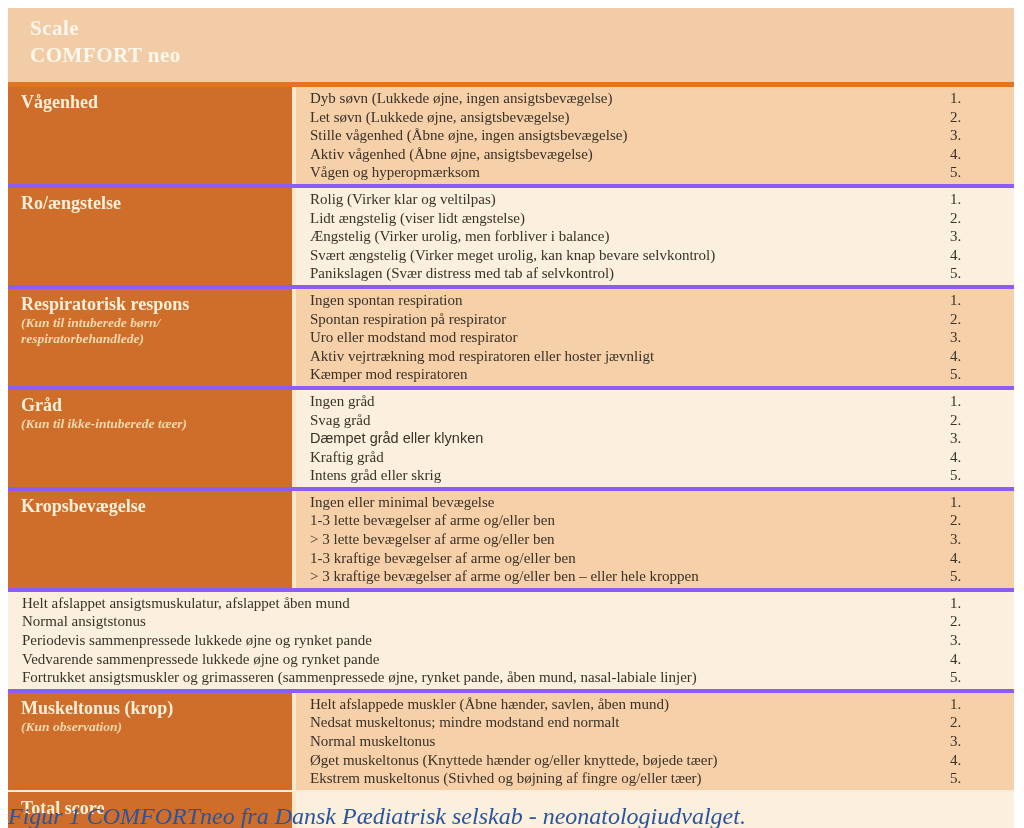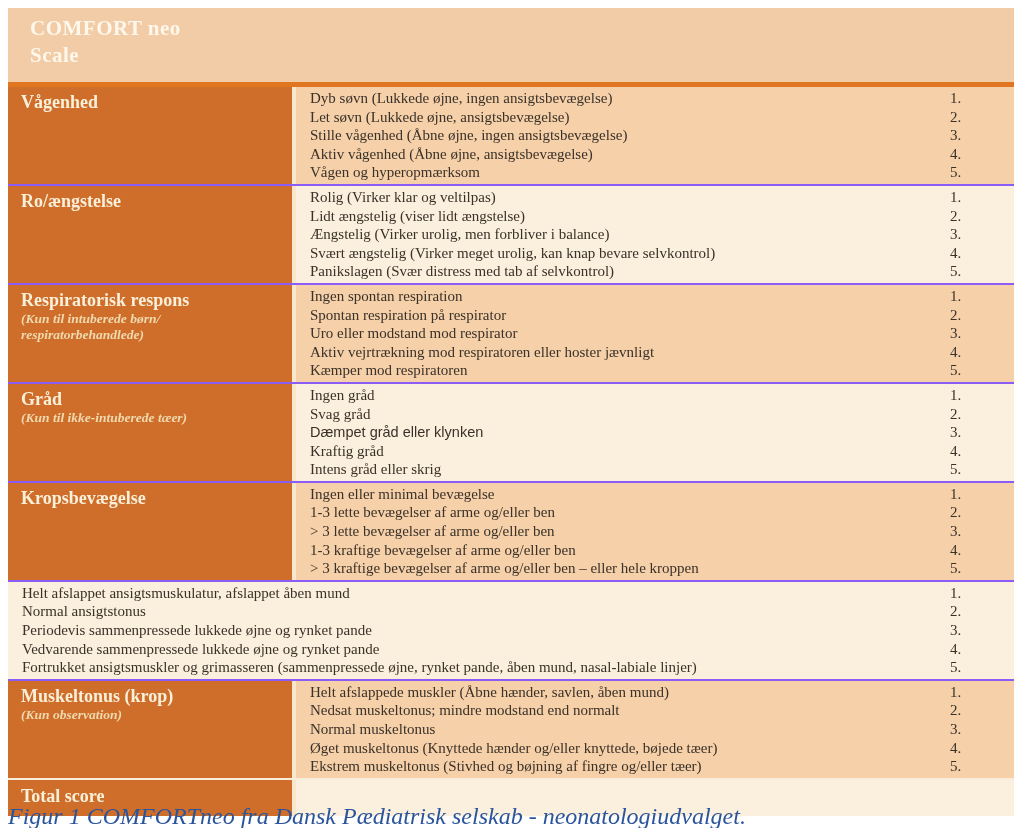--- a/index.html
+++ b/index.html
@@ -13,21 +13,21 @@
   .table-header {
     background:#f2cca6; height:74px; padding:7px 0 0 22px;
   }
   .table-header .title-line {
     color:#fdf7ec; font-weight:bold; font-size:21px; line-height:27px;
     letter-spacing:0.5px;
   }
 
   .header-rule { height:5px; background:#e0761f; }
 
-  .section { display:flex; border-top:2px solid #8b5cf6; }
+  .section { display:flex; border-top:4px solid #8b5cf6; }
   .section:first-of-type { border-top:none; }
 
   .cat {
     width:288px; flex:none; background:#cf6e2b;
     border-right:4px solid #f8e7cd;
     padding:4px 20px 2px 13px;
   }
   .cat-title { color:#f9f0da; font-weight:bold; font-size:18px; line-height:22px; }
   .cat-sub { color:#efd9ad; font-weight:bold; font-style:italic; font-size:13.5px; line-height:16px; }
 
@@ -52,22 +52,22 @@
   }
 </style>
 </head>
 <body>
 
 <div class="page">
 
   <div class="scale-table">
 
     <div class="table-header">
+      <div class="title-line">Scale</div>
       <div class="title-line">COMFORT neo</div>
-      <div class="title-line">Scale</div>
     </div>
 
     <div class="header-rule"></div>
 
     <div id="sections">
         <div class="section bg-peach">
           <div class="cat">
             <div class="cat-title">Vågenhed</div>
           </div>
           <div class="items">

